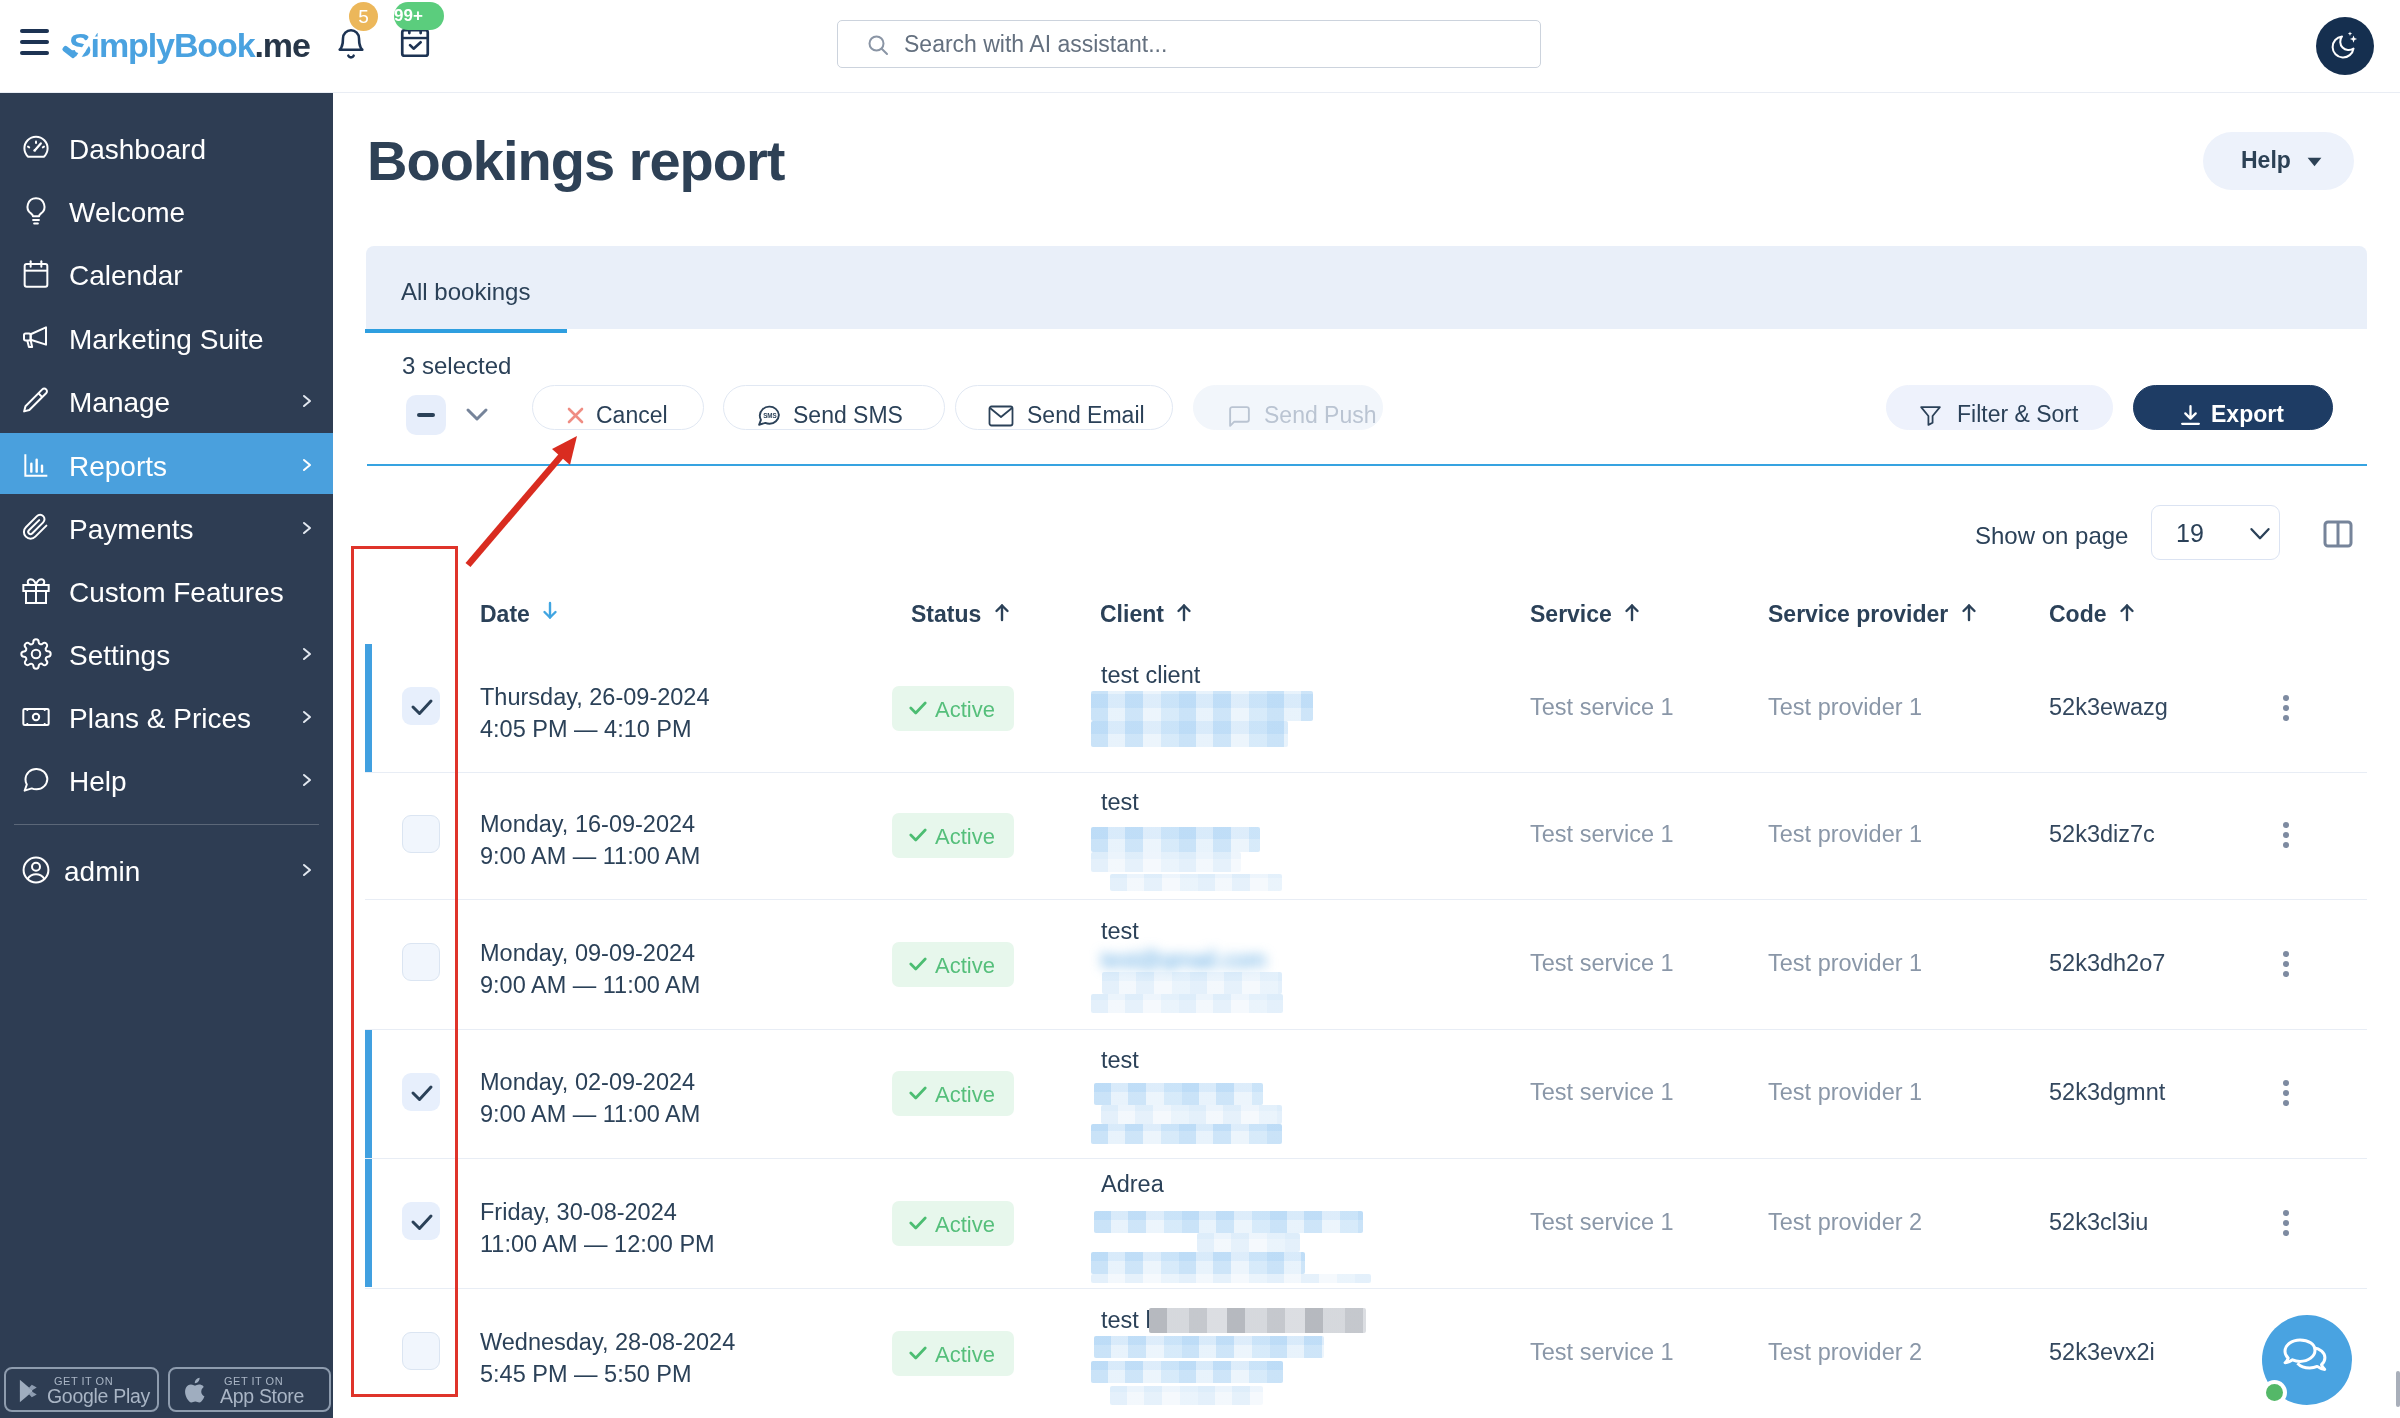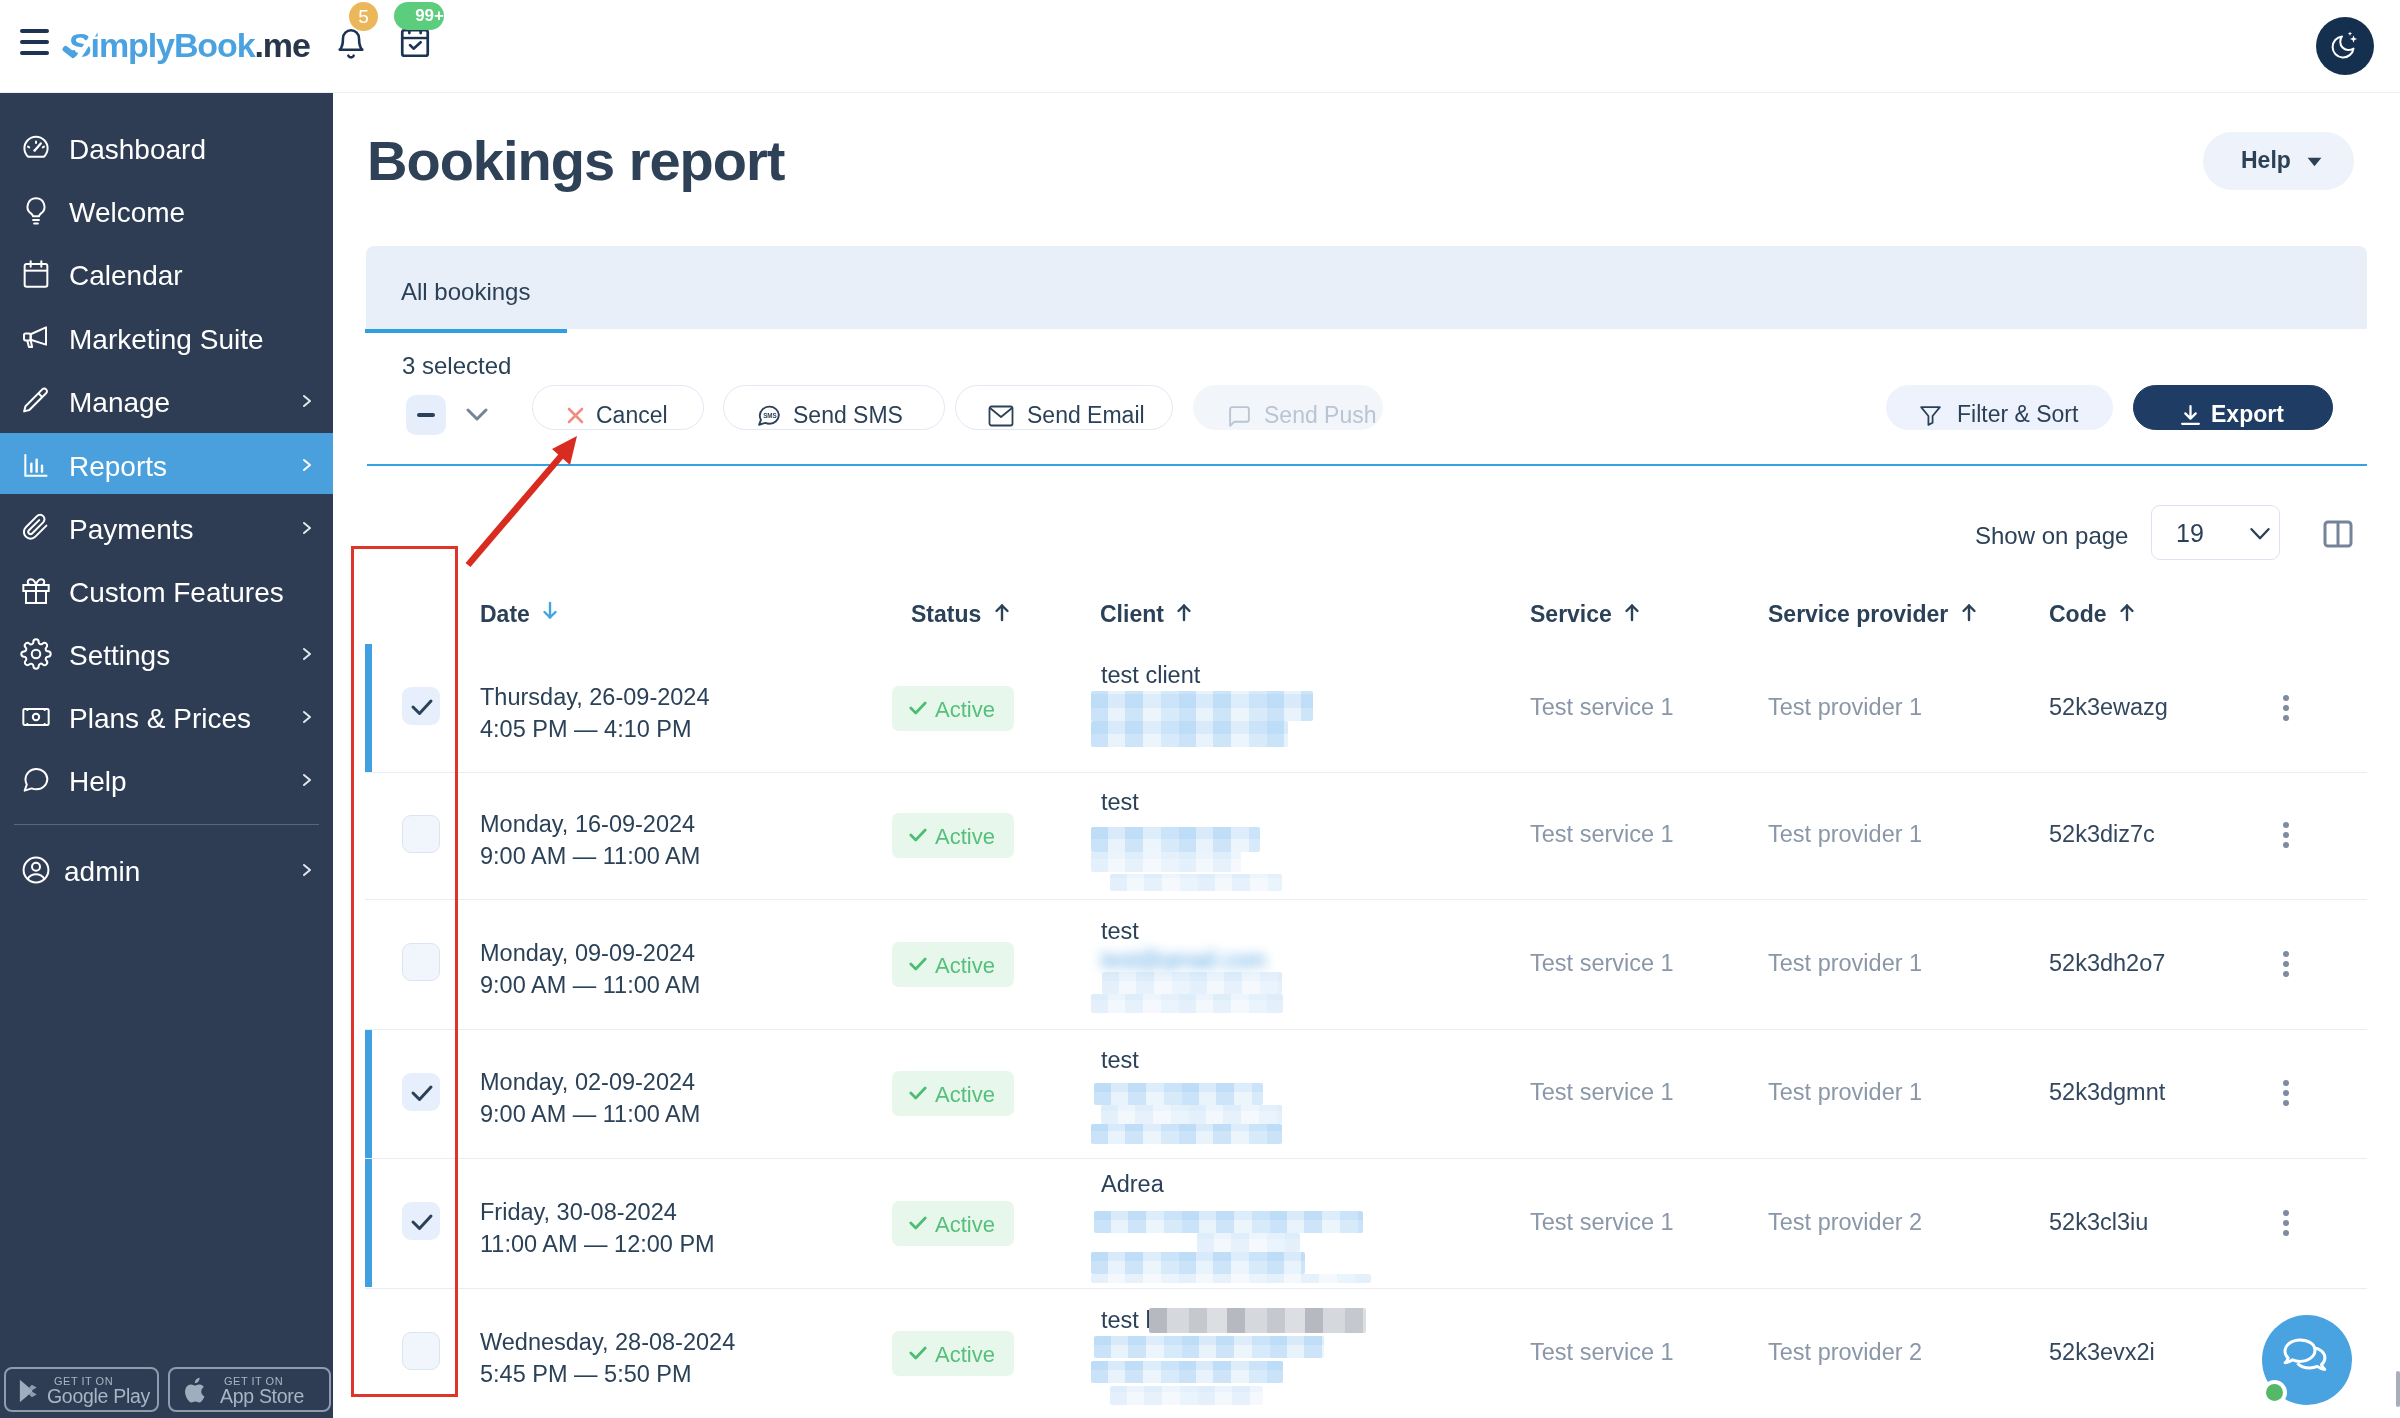--- a/index.html
+++ b/index.html
@@ -10,21 +10,21 @@
 .hline{position:absolute;left:20px;width:29px;height:3.6px;background:#1d3353;border-radius:2px}
 #logo{position:absolute;left:69px;top:26px;font-size:34px;font-weight:bold;letter-spacing:-1.1px;color:#4aa2e0}
 #logo .me{color:#273648}
 #searchbox{position:absolute;left:837px;top:20px;width:704px;height:48px;border:1.5px solid #ccd3dd;border-radius:5px;background:#fff}
 #searchbox span{position:absolute;left:66px;top:10px;font-size:23px;color:#64707f}
 #gbtn{position:absolute;left:1938px;top:15px;width:372px;height:62px;border-radius:31px;background:#59d077}
 #gbtn .t{position:absolute;left:71px;top:17px;font-size:23px;font-weight:bold;color:#fff;letter-spacing:-0.2px}
 #gbtn .dv{position:absolute;left:315px;top:15px;width:2px;height:32px;background:rgba(255,255,255,.8)}
 #moon{position:absolute;left:2316px;top:17px;width:58px;height:58px;border-radius:50%;background:#152f4f}
 .bdg5{position:absolute;left:349px;top:2px;width:29px;height:29px;border-radius:50%;background:#ecb75a;color:#fff;font-size:19px;text-align:center;line-height:29px}
-.bdg99{position:absolute;left:394px;top:2px;width:50px;height:28px;border-radius:14px;background:#5bcd7d;color:#fff;font-size:17px;font-weight:bold;text-align:right;line-height:28px}
+.bdg99{position:absolute;left:394px;top:2px;width:50px;height:28px;border-radius:14px;background:#5bcd7d;color:#fff;font-size:17px;font-weight:bold;text-align:left;line-height:28px}
 
 #sidebar{position:absolute;left:0;top:93px;width:333px;height:1325px;background:#2e3d53;z-index:4}
 .sit{position:absolute;left:69px;font-size:28px;color:#ffffff;white-space:nowrap}
 .sic{position:absolute;left:20px;width:32px;height:32px}
 .schev{position:absolute;left:299px;width:16px;height:16px}
 #sactive{position:absolute;left:0;top:340px;width:333px;height:61px;background:#4aa0dd}
 #sdiv{position:absolute;left:14px;top:731px;width:305px;height:1px;background:rgba(255,255,255,.22)}
 .storebtn{position:absolute;top:1274px;height:45px;border:2px solid #8e9cae;border-radius:8px;color:#a9b5c5}
 .storebtn .s1{position:absolute;font-size:11px;letter-spacing:.5px}
 .storebtn .s2{position:absolute;font-size:20px;letter-spacing:-0.3px;white-space:nowrap}
@@ -85,20 +85,27 @@
   <div class="bdg5">5</div>
 
   <svg style="position:absolute;left:398px;top:24px" width="34" height="38" viewBox="0 0 24 26">
     <rect x="3" y="4" width="18" height="18" rx="1.5" fill="none" stroke="#1d3353" stroke-width="1.9"></rect>
     <line x1="8" y1="1.5" x2="8" y2="6" stroke="#1d3353" stroke-width="1.9" stroke-linecap="round"></line>
     <line x1="16" y1="1.5" x2="16" y2="6" stroke="#1d3353" stroke-width="1.9" stroke-linecap="round"></line>
     <line x1="3" y1="9.5" x2="21" y2="9.5" stroke="#1d3353" stroke-width="1.7"></line>
     <polyline points="8.5,14.5 11,17 16,12.5" fill="none" stroke="#1d3353" stroke-width="1.9" stroke-linecap="round" stroke-linejoin="round"></polyline>
   </svg>
   <div class="bdg99">99+</div>
+  <div id="searchbox">
+    <svg style="position:absolute;left:28px;top:12px" width="24" height="24" viewBox="0 0 24 24">
+        <circle cx="10.5" cy="10.5" r="7" fill="none" stroke="#8a95a5" stroke-width="2"></circle>
+        <line x1="15.7" y1="15.7" x2="21" y2="21" stroke="#8a95a5" stroke-width="2" stroke-linecap="round"></line>
+      </svg>
+    <span>Search with AI assistant...</span>
+  </div>
   <div id="moon">
     <svg style="position:absolute;left:12px;top:12px" width="34" height="34" viewBox="0 0 34 34">
       <path d="M25.5 19.5A10.5 10.5 0 1 1 14 7.5a8.4 8.4 0 0 0 11.5 12z" fill="none" stroke="#fff" stroke-width="2" stroke-linejoin="round"></path>
       <path d="M25.5 6.5l1 2.6 2.6 1-2.6 1-1 2.6-1-2.6-2.6-1 2.6-1z" fill="#fff"></path>
       <path d="M22 2.5l.6 1.6 1.6.6-1.6.6-.6 1.6-.6-1.6-1.6-.6 1.6-.6z" fill="#fff"></path>
     </svg>
   </div>
 </div>
 
 <div id="sidebar">

